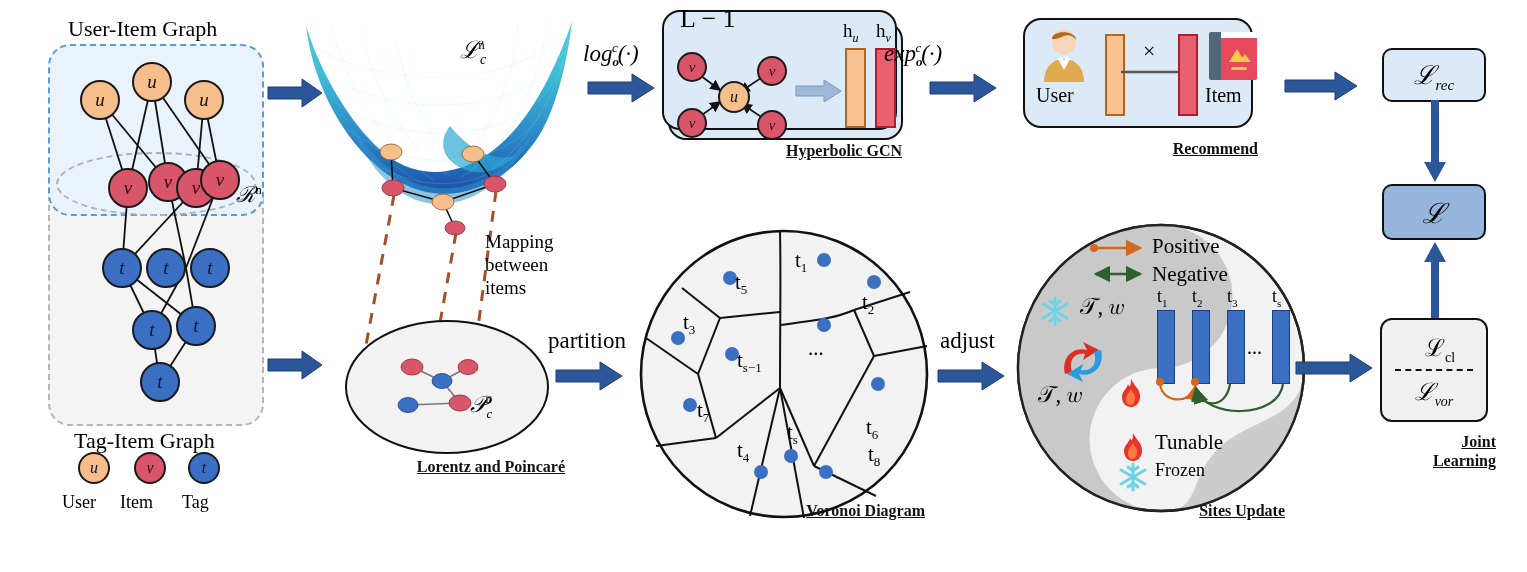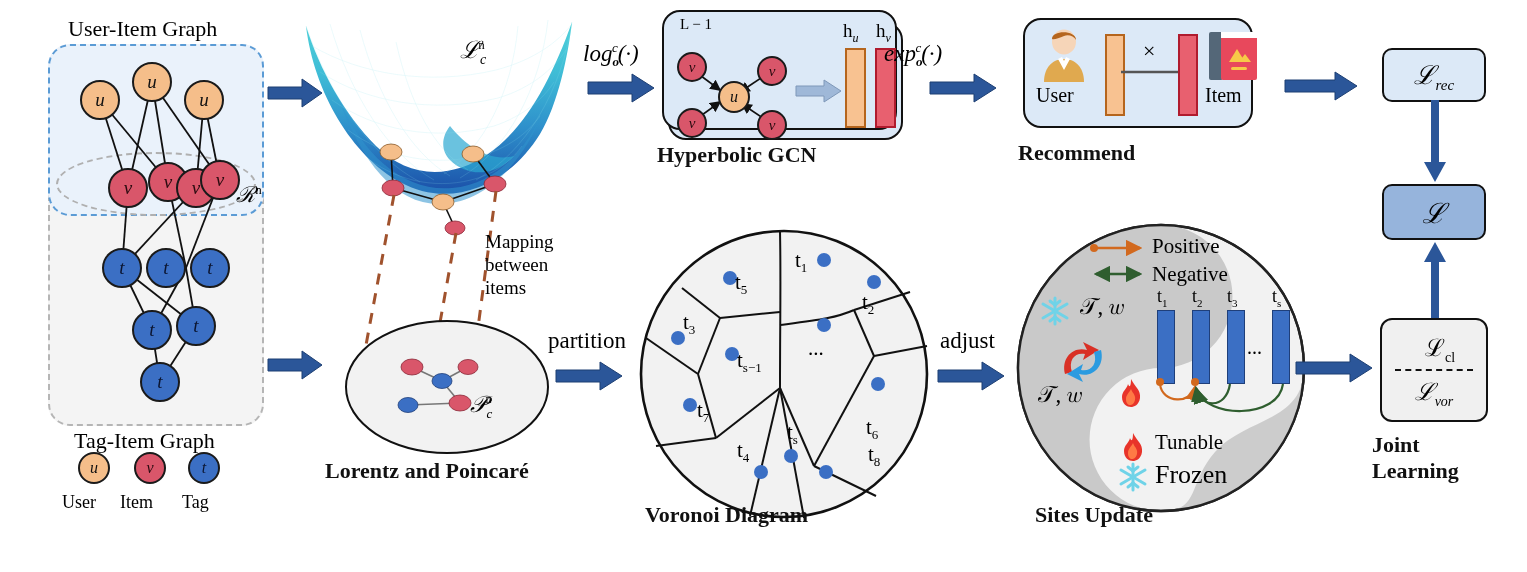--- a/index.html
+++ b/index.html
@@ -2,21 +2,21 @@
 <html><head>
 <meta charset="utf-8">
 <style>
   html,body{margin:0;padding:0;background:#fff;}
   body{width:1527px;height:572px;position:relative;overflow:hidden;
        font-family:"Liberation Serif",serif;color:#111;}
   .abs{position:absolute;}
   .lbl{font-family:"Liberation Serif",serif;color:#000;white-space:nowrap;}
   .bold{font-weight:normal;}
   .ital{}
-  .cap{font-weight:bold;font-size:22px;text-align:left;}
+  .cap{font-weight:bold;font-size:16px;text-align:right;text-decoration:underline;}
   .node{border-radius:50%;border:2px solid #1a1a1a;display:flex;
         align-items:center;justify-content:center;font-style:italic;
         font-family:"Liberation Serif",serif;box-sizing:border-box;}
   .n-u{background:#F5BE8A;}
   .n-v{background:#D9566A;}
   .n-t{background:#3B6FC4;}
   svg{overflow:visible;display:block;}
   .panel-gcn{background:#DCE9F7;border:2.5px solid #111;border-radius:18px;box-sizing:border-box;}
   .panel-shadow{background:#DCE9F7;border:2.5px solid #111;border-radius:18px;box-sizing:border-box;}
   .lossbox{border:2.5px solid #111;border-radius:10px;box-sizing:border-box;
@@ -193,21 +193,21 @@
 
 <div class="abs lbl" style="left:583px;top:40px;font-size:23px;font-style:italic;">
   <span>log</span><sub style="font-size:13px;font-weight:bold;">o</sub><sup style="font-size:13px;margin-left:-7px;">c</sup><span>(·)</span>
 </div>
 <svg class="abs" style="left:588px;top:74px;" width="72" height="32">
   <path d="M0,8 L44,8 L44,0 L66,14 L44,28 L44,20 L0,20 Z" fill="#2B5699" stroke="#1d3f73" stroke-width="1"></path>
 </svg>
 
 <div class="abs panel-shadow" style="left:668px;top:22px;width:235px;height:118px;"></div>
 <div class="abs panel-gcn" style="left:662px;top:10px;width:235px;height:120px;"></div>
-<div class="abs lbl" style="left:680px;top:16px;font-size:15px;">L − 1</div>
+<div class="abs lbl" style="left:680px;top:4px;font-size:26px;">L − 1</div>
 
 <svg class="abs" style="left:668px;top:48px;" width="140" height="84">
   <defs>
     <marker id="ah" markerWidth="7" markerHeight="7" refX="6" refY="3.5" orient="auto">
       <path d="M0,0 L7,3.5 L0,7 Z" fill="#111"></path>
     </marker>
   </defs>
   <g stroke="#111" stroke-width="1.6" marker-end="url(#ah)">
     <line x1="25" y1="22" x2="52" y2="42"></line>
     <line x1="99" y1="26" x2="72" y2="44"></line>
@@ -401,21 +401,21 @@
   <g stroke="#6FD3E8" stroke-width="3" stroke-linecap="round">
     <line x1="15" y1="2" x2="15" y2="28"></line>
     <line x1="3" y1="8" x2="27" y2="22"></line>
     <line x1="3" y1="22" x2="27" y2="8"></line>
     <line x1="10" y1="5" x2="15" y2="9"></line>
       <line x1="20" y1="5" x2="15" y2="9"></line>
     <line x1="10" y1="25" x2="15" y2="21"></line>
       <line x1="20" y1="25" x2="15" y2="21"></line>
   </g>
 </svg>
-<div class="abs lbl" style="left:1155px;top:460px;font-size:26px;">Frozen</div>
+<div class="abs lbl" style="left:1155px;top:460px;font-size:18px;">Frozen</div>
 
 <div class="abs lbl ital" style="left:1157px;top:286px;font-size:18px;">
   <span>t</span><sub style="font-size:11px;">1</sub></div>
 <div class="abs lbl ital" style="left:1192px;top:286px;font-size:18px;">
   <span>t</span><sub style="font-size:11px;">2</sub></div>
 <div class="abs lbl ital" style="left:1227px;top:286px;font-size:18px;">
   <span>t</span><sub style="font-size:11px;">3</sub></div>
 <div class="abs lbl ital" style="left:1272px;top:286px;font-size:18px;">
   <span>t</span><sub style="font-size:11px;">s</sub></div>
 

